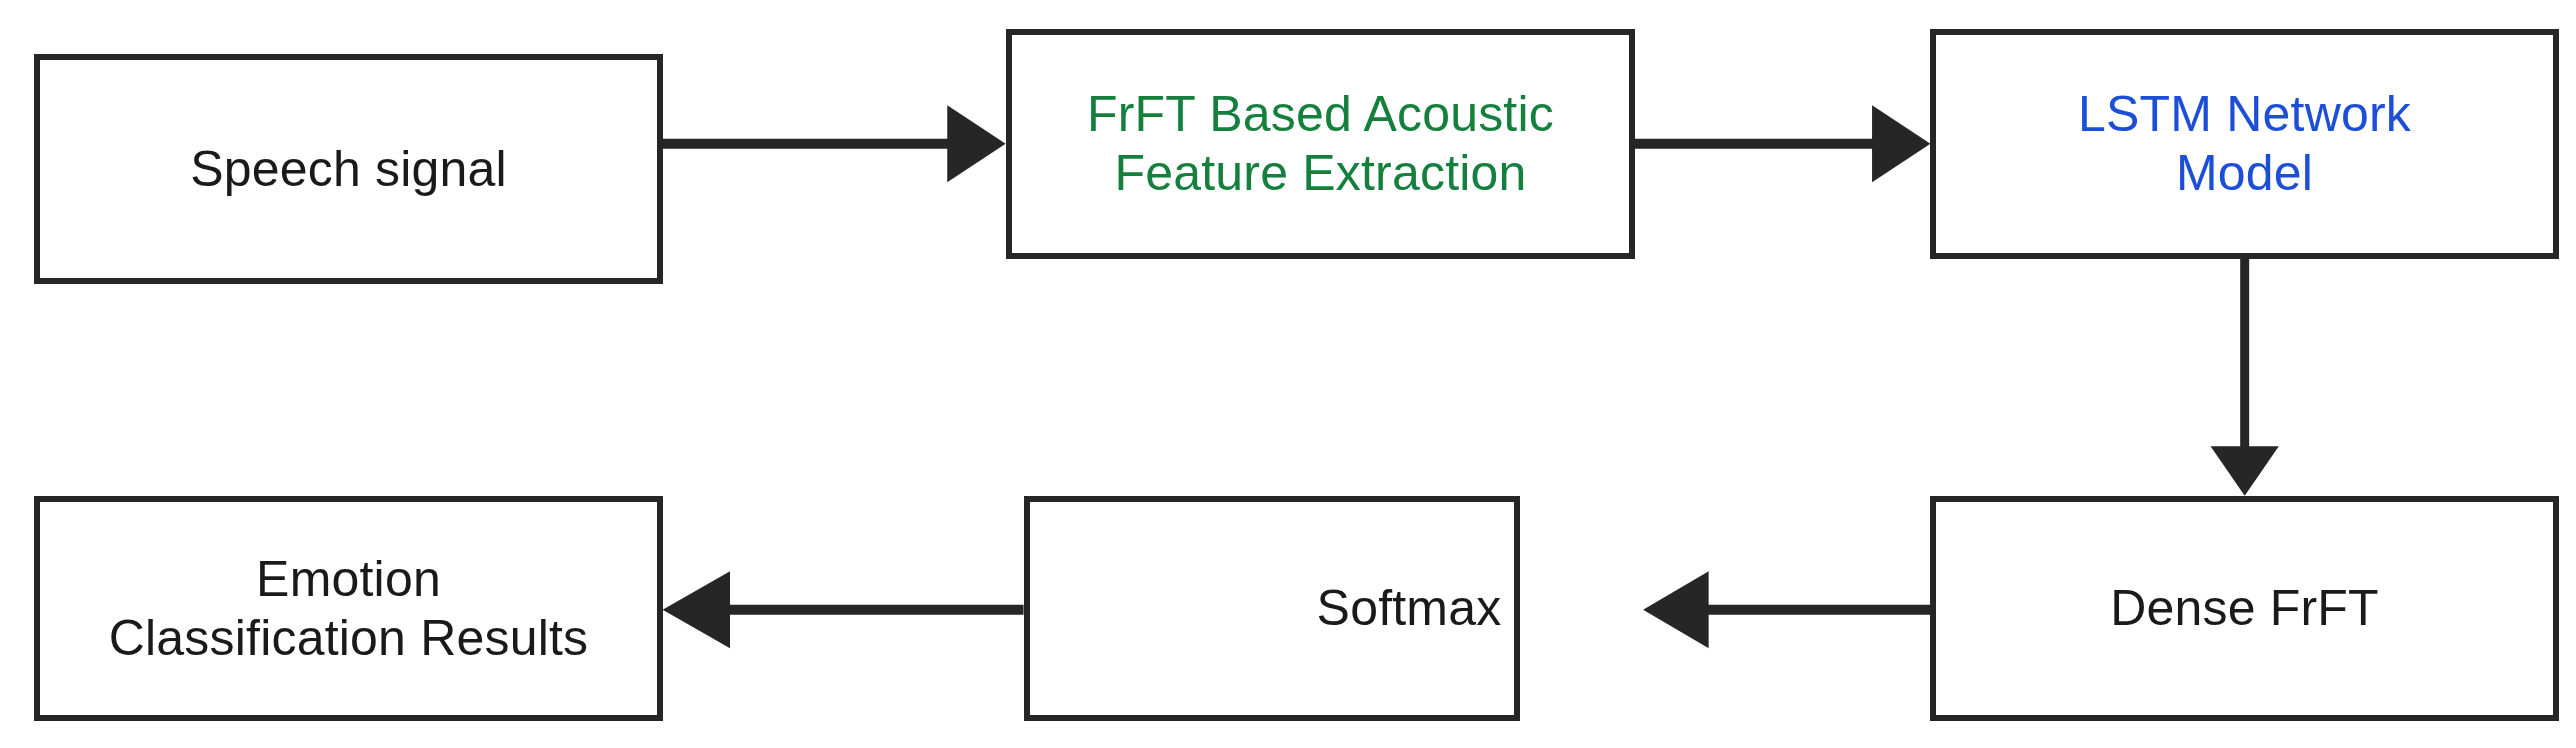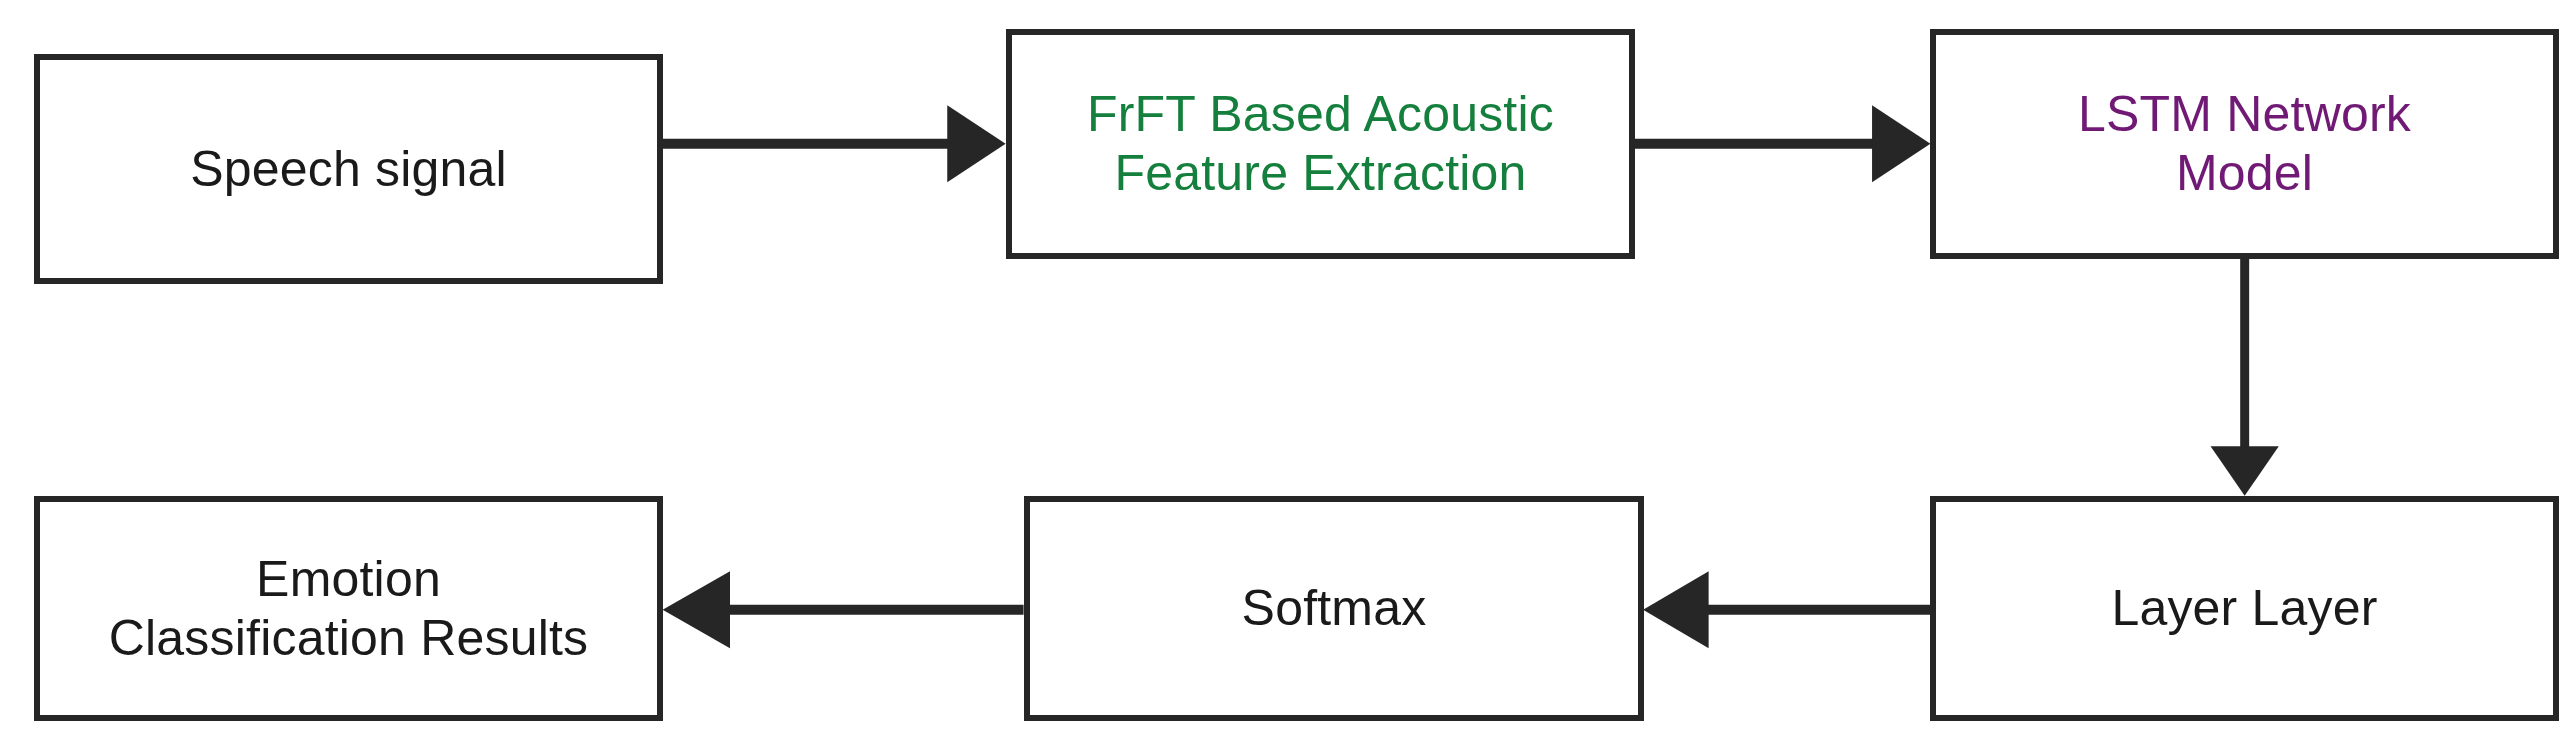--- a/index.html
+++ b/index.html
@@ -83,31 +83,31 @@
   <div class="node-box" style="left: 34px; top: 29px; width: 629px; height: 230px; border-color: rgb(38, 38, 38); margin-top: 25px;">
     <span class="node-label" style="color: rgb(26, 26, 26);">Speech signal</span>
   </div>
 
   <div class="node-box" style="left: 1006px; top: 29px; width: 629px; height: 230px; border-color: rgb(38, 38, 38);">
     <span class="node-label" style="color: #15803d;">FrFT Based Acoustic
 Feature Extraction</span>
   </div>
 
   <div class="node-box" style="left: 1930px; top: 29px; width: 629px; height: 230px; border-color: rgb(38, 38, 38);">
-    <span class="node-label" style="color: #701a75;">LSTM Network
+    <span class="node-label" style="color: #1d4ed8;">LSTM Network
 Model</span>
   </div>
 
   <div class="node-box" style="left: 34px; top: 496px; width: 629px; height: 225px; border-color: rgb(38, 38, 38);">
     <span class="node-label" style="color: rgb(26, 26, 26);">Emotion
 Classification Results</span>
   </div>
 
-  <div class="node-box" style="left: 1024px; top: 496px; width: 620px; height: 225px; border-color: rgb(38, 38, 38);">
+  <div class="node-box" style="left: 1024px; top: 496px; width: 496px; height: 225px; border-color: rgb(38, 38, 38); justify-content: flex-end;">
     <span class="node-label" style="color: rgb(26, 26, 26);">Softmax</span>
   </div>
 
   <div class="node-box" style="left: 1930px; top: 496px; width: 629px; height: 225px; border-color: rgb(38, 38, 38);">
-    <span class="node-label" style="color: rgb(26, 26, 26);">Layer Layer</span>
+    <span class="node-label" style="color: rgb(26, 26, 26);">Dense FrFT</span>
   </div>
 
 </div>
 
 
 </body></html>

